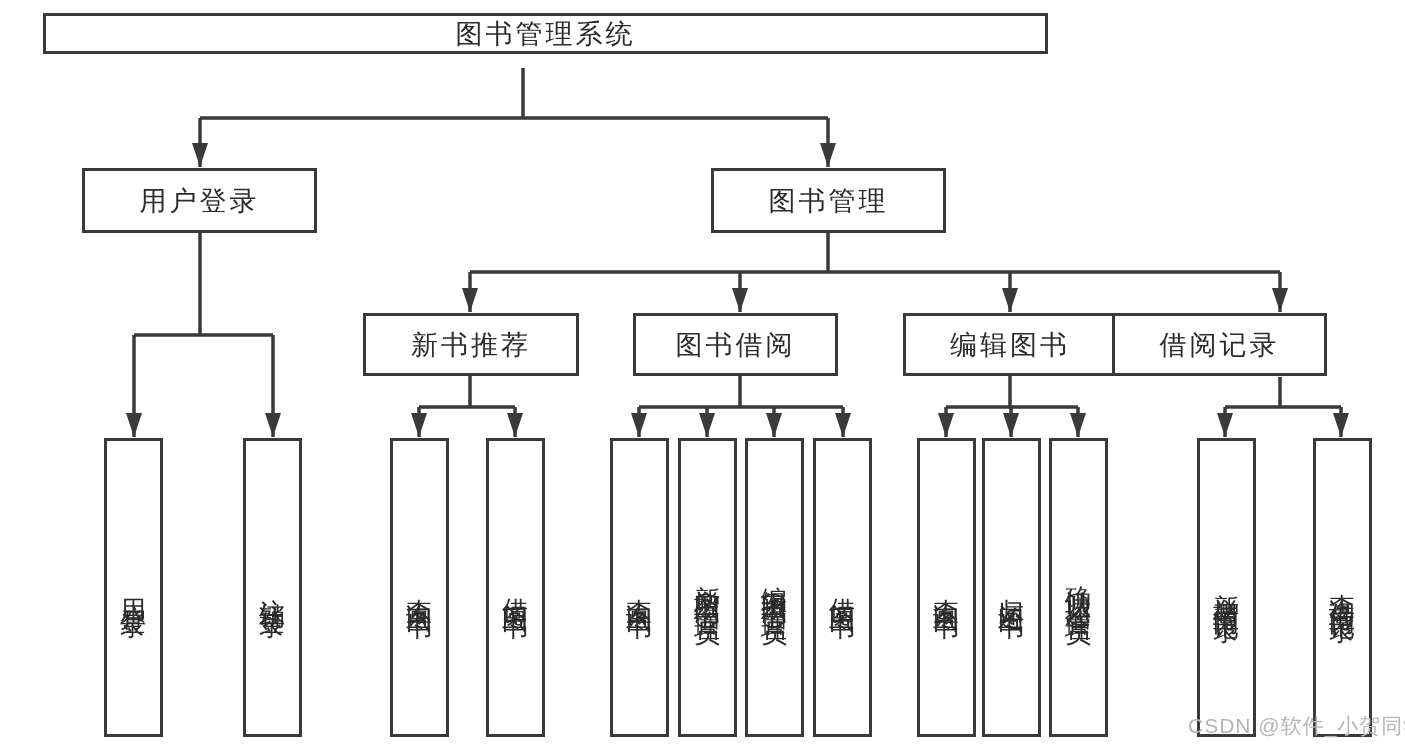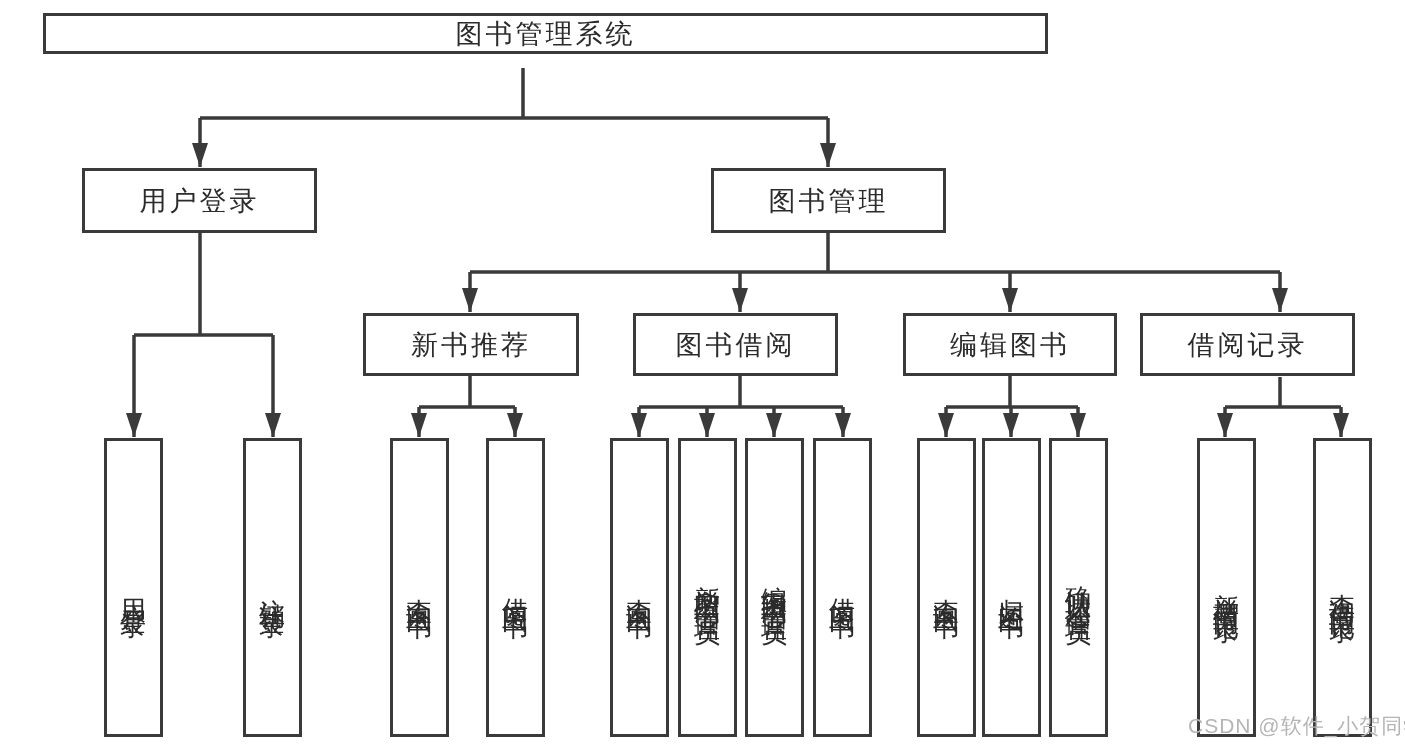--- a/index.html
+++ b/index.html
@@ -26,21 +26,21 @@
   }
   
   #root{left:30px;top:13px;width:1005px;height:41px;margin-left:13px;}
   
   #n-user{left:82px;top:168px;width:235px;height:65px;}
   #n-book{left:711px;top:168px;width:235px;height:65px;}
   
   #n-rec{left:363px;top:313px;width:216px;height:63px;}
   #n-bor{left:633px;top:313px;width:205px;height:63px;}
   #n-cur{left:903px;top:313px;width:214px;height:63px;}
-  #n-his{left:1140px;top:313px;width:215px;height:63px;}
+  #n-his{left:1112px;top:313px;width:215px;height:63px;}
   
   #lf-login{left:104px;}
   #lf-logout{left:243px;}
   #lf-rec-query{left:390px;}
   #lf-rec-borrow{left:486px;}
   #lf-bor-query{left:610px;}
   #lf-bor-add{left:678px;}
   #lf-bor-edit{left:745px;}
   #lf-bor-borrow{left:813px;}
   #lf-cur-query{left:917px;}

